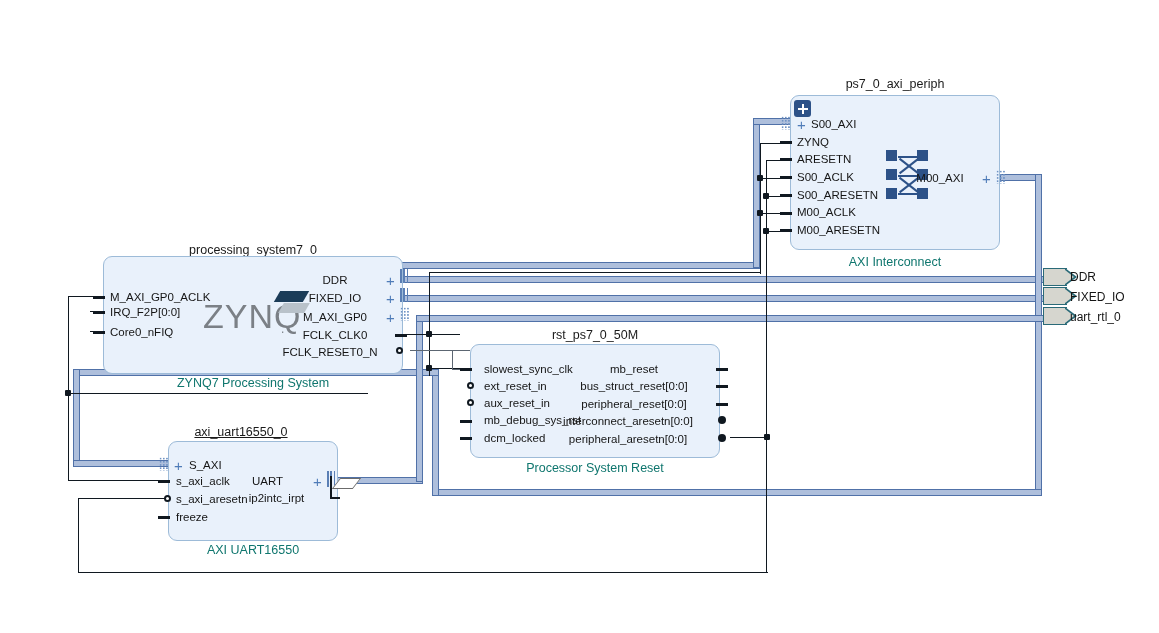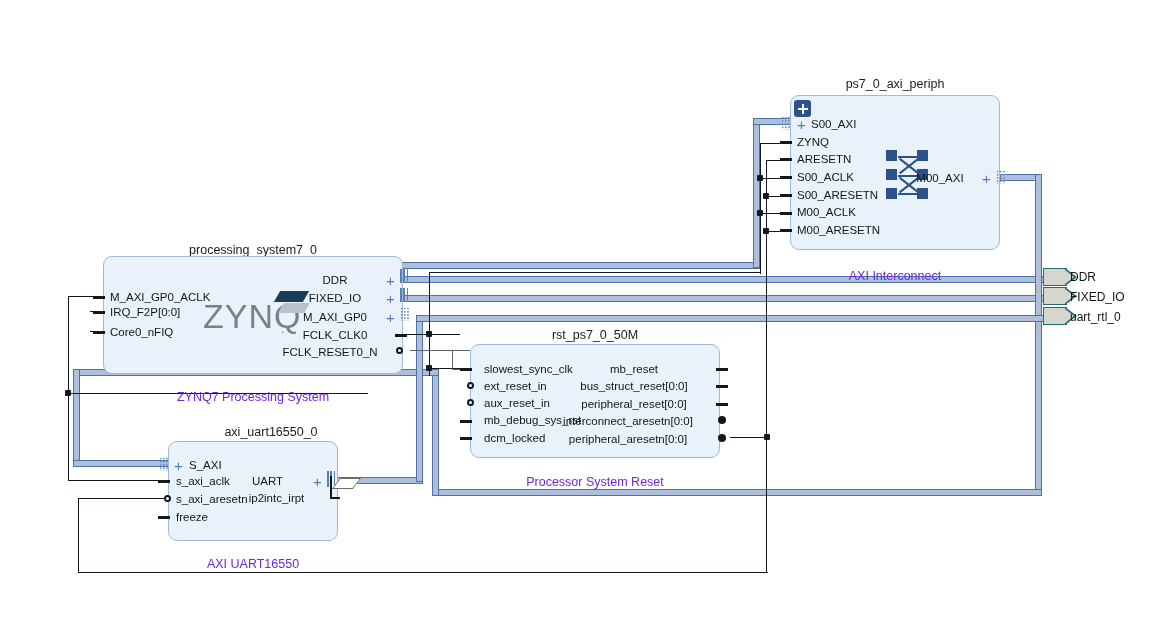--- a/index.html
+++ b/index.html
@@ -2,21 +2,21 @@
 <html><head>
 <meta charset="utf-8">
 <style>
   html,body{margin:0;padding:0;background:#ffffff;}
   body{font-family:"Liberation Sans",sans-serif;}
   #canvas{position:relative;width:1159px;height:633px;background:#ffffff;overflow:hidden;}
 
   
   .block{position:absolute;background:#e9f1fb;border:1px solid #9dbbd8;border-radius:9px;box-sizing:border-box;}
   .blk-title{position:absolute;color:#1a1a1a;font-size:12.5px;text-align:center;white-space:nowrap;}
-  .blk-sub{position:absolute;color:#6d28d9;font-size:12.5px;text-align:center;white-space:nowrap;margin-top:14px;}
+  .blk-sub{position:absolute;color:#0f766e;font-size:12.5px;text-align:center;white-space:nowrap;}
 
   
   .pin{position:absolute;font-size:11.5px;color:#151515;white-space:nowrap;line-height:12px;}
   .pin.l{text-align:left;}
   .pin.r{text-align:center;}
 
   
   .stub{position:absolute;background:#101820;height:3px;}
   .stubdot{position:absolute;width:7px;height:7px;border:2px solid #101820;border-radius:50%;background:#fff;box-sizing:border-box;}
   .stubfill{position:absolute;width:8px;height:8px;border-radius:50%;background:#101820;}
@@ -285,21 +285,21 @@
 
   <div class="pin r" style="left:560px;top:398px;width:148px;">peripheral_reset[0:0]</div>
   <div class="stub" style="left:716px;top:403px;width:12px;"></div>
 
   <div class="pin r" style="left:548px;top:415px;width:160px;">interconnect_aresetn[0:0]</div>
   <div class="stubfill" style="left:718px;top:416px;"></div>
 
   <div class="pin r" style="left:548px;top:433px;width:160px;">peripheral_aresetn[0:0]</div>
   <div class="stubfill" style="left:718px;top:434px;"></div>
 
-  <div class="blk-title" style="left:186px;top:425px;width:170px;">axi_uart16550_0</div>
+  <div class="blk-title" style="left:156px;top:425px;width:170px;text-decoration:underline;">axi_uart16550_0</div>
   <div class="block" style="left:168px;top:441px;width:170px;height:100px;"></div>
   <div class="blk-sub" style="left:168px;top:543px;width:170px;">AXI UART16550</div>
 
   <div class="ifdots" style="left:159px;top:457px;"></div>
   <div class="plus" style="left:174px;top:459px;">+</div>
   <div class="pin l" style="left:189px;top:459px;">S_AXI</div>
 
   <div class="stub" style="left:158px;top:480px;width:12px;"></div>
   <div class="pin l" style="left:176px;top:475px;">s_axi_aclk</div>
 

